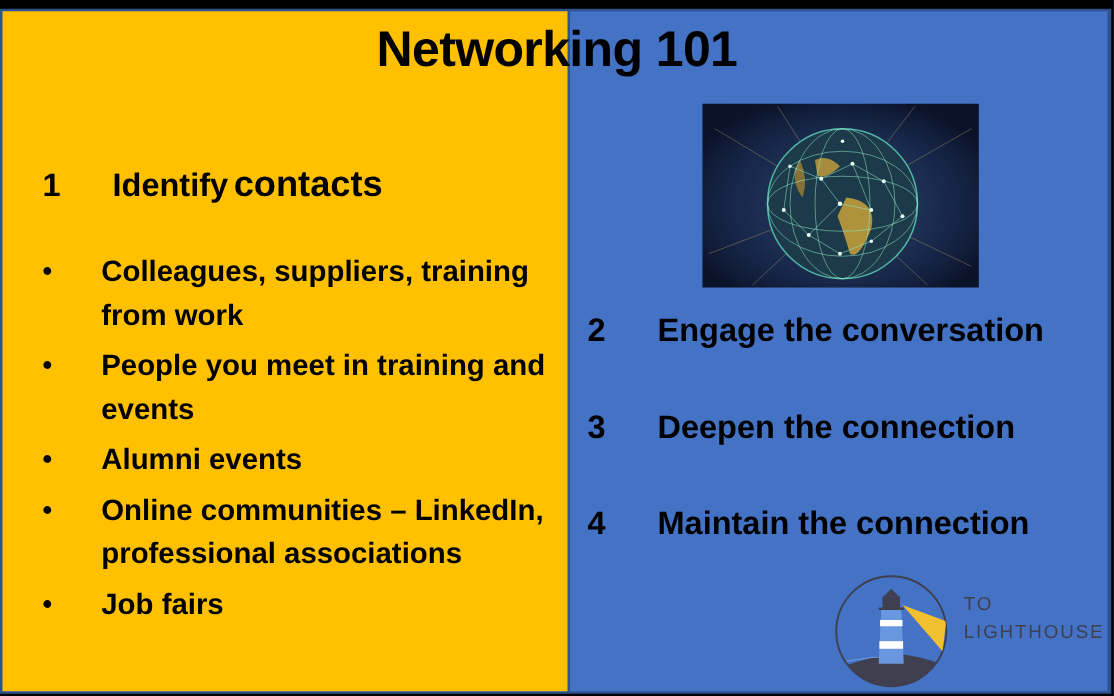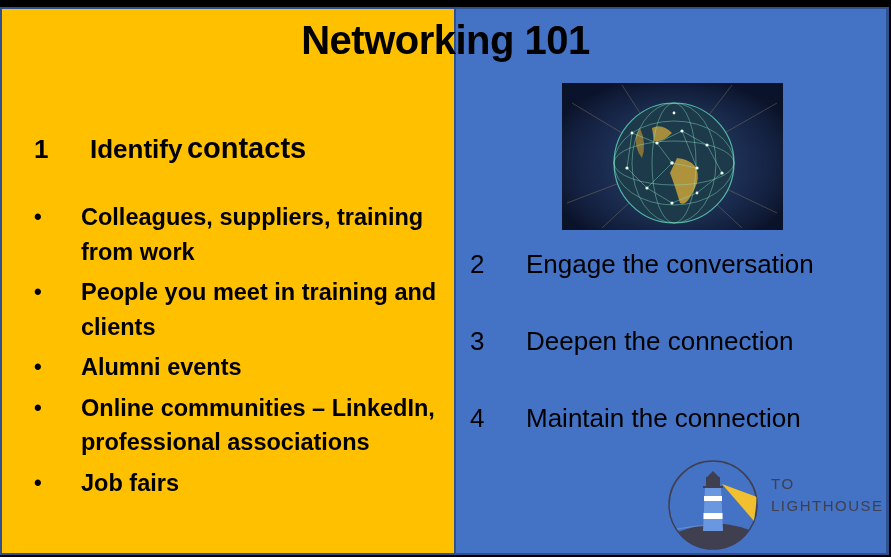--- a/index.html
+++ b/index.html
@@ -13,21 +13,21 @@
            font-size:40px; font-weight:bold; color:#000; letter-spacing:-0.5px; }
   .step1 { position:absolute; left:34px; top:120px; font-weight:bold; color:#000;margin-top:12px; }
   .step1 .num { font-size:26px; display:inline-block; width:56px; }
   .step1 .w1 { font-size:26px; }
   .step1 .w2 { font-size:29px; }
   .bullets { position:absolute; left:34px; top:200px; width:410px; margin:0; padding:0; list-style:none; }
   .bullets li { position:relative; padding-left:47px; font-size:23.5px; font-weight:bold;
                 line-height:34.5px; margin-bottom:6px; color:#000; }
   .bullets li .dot { position:absolute; left:0; top:0; font-size:22px; }
   .steps { position:absolute; left:470px; top:246px; width:410px; }
-  .step { font-size:26px; font-weight:normal; color:#000; height:77px; line-height:36px; white-space:nowrap; }
+  .step { font-size:26px; font-weight:bold; color:#000; height:77px; line-height:36px; white-space:nowrap; }
   .step .num { display:inline-block; width:56px; }
   .photo { position:absolute; left:562px; top:83px; width:221px; height:147px; overflow:hidden;
            background: radial-gradient(circle at 52% 55%, #2a4f5a 0%, #1d3348 30%, #142244 55%, #0d1530 100%); }
   .logo { position:absolute; left:667px; top:459px; width:92px; height:92px; }
   .logo-text { position:absolute; left:771px; top:473px; font-size:15px; font-weight:normal;
                color:#3f3f4f; letter-spacing:1.5px; line-height:22px; }
 </style>
 </head>
 <body>
 
@@ -37,21 +37,21 @@
 </div>
 
 <div class="title">Networking 101</div>
 
 <div class="step1">
   <span class="num">1</span><span class="w1">Identify</span> <span class="w2">contacts</span>
 </div>
 
 <ul class="bullets">
   <li><span class="dot">•</span><span>Colleagues, suppliers, training from work</span></li>
-  <li><span class="dot">•</span><span>People you meet in training and clients</span></li>
+  <li><span class="dot">•</span><span>People you meet in training and events</span></li>
   <li><span class="dot">•</span><span>Alumni events</span></li>
   <li><span class="dot">•</span><span>Online communities – LinkedIn, professional associations</span></li>
   <li><span class="dot">•</span><span>Job fairs</span></li>
 </ul>
 
 <div class="photo">
   <svg width="221" height="147" viewBox="0 0 221 147">
     <defs>
       <radialGradient id="burst" cx="50%" cy="55%" r="60%">
         <stop offset="0%" stop-color="#6a7f5a" stop-opacity="0.6"></stop>

